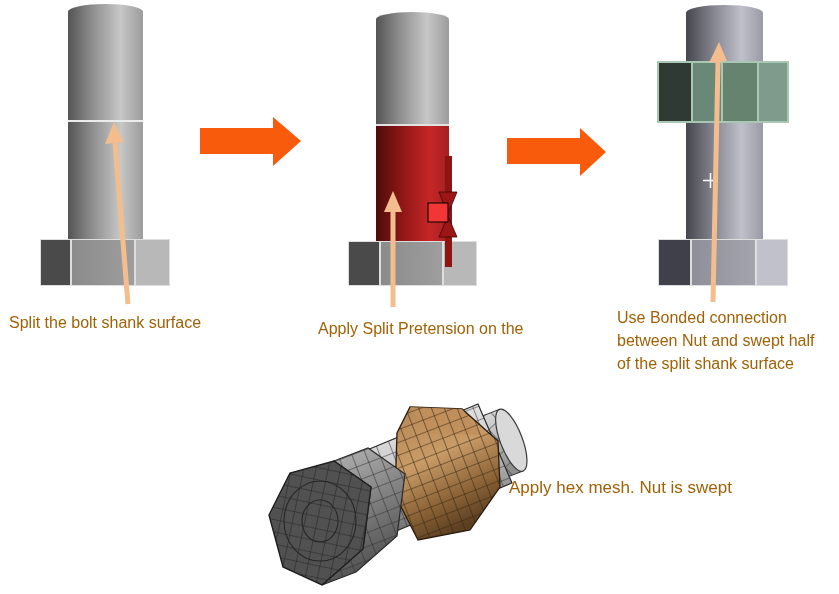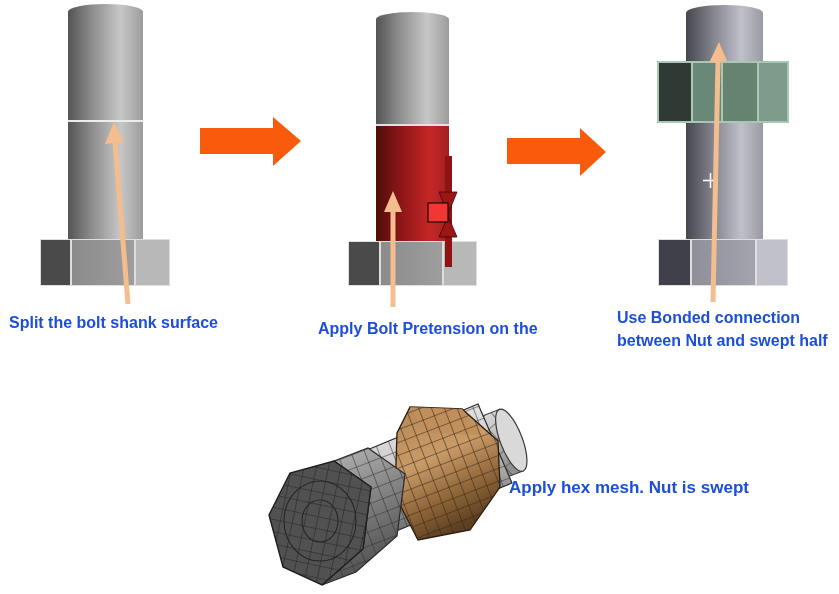--- a/index.html
+++ b/index.html
@@ -22,21 +22,21 @@
   .nut1-a{background:#4a4a4a;} .nut1-b{background:linear-gradient(90deg,#8b8b8b,#9e9e9e);} .nut1-c{background:#b8b8b8;}
   .nut3-a{background:#40404a;} .nut3-b{background:linear-gradient(90deg,#8f8f99,#a4a4ae);} .nut3-c{background:#c1c1cb;}
 
   
   .green-nut{position:absolute;display:flex;border:2px solid #a9c8b4;box-sizing:border-box;}
   .green-nut .seg{height:100%;box-sizing:border-box;border-left:2px solid #a9c8b4;}
   .green-nut .seg:first-child{border-left:none;}
   .gseg-a{background:#2e3a33;} .gseg-b{background:#6a8878;} .gseg-c{background:#66836f;} .gseg-d{background:#7e9b8b;}
 
   
-  .caption{position:absolute;font-weight:bold;color:#1d4ed8;font-size:16px;line-height:23px;white-space:nowrap;}
+  .caption{position:absolute;font-weight:normal;color:#a16207;font-size:16px;line-height:23px;white-space:nowrap;}
   .caption span{display:block;}
   .caption-mesh{font-size:17px;line-height:27px;}
 
   svg{display:block;}
 </style>
 </head>
 <body>
 
 <div class="canvas">
 
@@ -71,21 +71,21 @@
     <rect x="21" y="4" width="7" height="111" fill="#8e1414"></rect>
     <polygon points="24,62 15,40 33,40" fill="#9c1616" stroke="#3a0606" stroke-width="0.8"></polygon>
     <polygon points="24,64 15,85 33,85" fill="#9c1616" stroke="#3a0606" stroke-width="0.8"></polygon>
     <rect x="4" y="51" width="20" height="19" fill="#f23535" stroke="#000000" stroke-width="1"></rect>
   </svg>
   <svg class="abs" style="left:377px;top:186px;" width="34" height="125" viewBox="0 0 34 125">
     <line x1="16" y1="121" x2="16" y2="24" stroke="#F4BD8D" stroke-width="5"></line>
     <polygon points="16,5 7,26 25,26" fill="#F4BD8D"></polygon>
   </svg>
   <div class="caption" style="left:318px;top:317px;">
-    <span>Apply Bolt Pretension on the</span>
+    <span>Apply Split Pretension on the</span>
   </div>
 
   <svg class="abs" style="left:505px;top:126px;" width="104" height="53" viewBox="0 0 104 53">
     <polygon points="2,12 75,12 75,2 101,26 75,50 75,38 2,38" fill="#F95B0D"></polygon>
   </svg>
 
   <div class="shank shank-blue" style="left:686px;top:5px;width:77px;height:234px;"></div>
   <div class="green-nut" style="left:657px;top:61px;width:132px;height:62px;">
     <div class="seg gseg-a" style="width:32px;"></div>
     <div class="seg gseg-b" style="width:30px;"></div>
@@ -100,20 +100,21 @@
     <div class="seg nut3-b" style="width:65px;"></div>
     <div class="seg nut3-c" style="width:32px;"></div>
   </div>
   <svg class="abs" style="left:697px;top:36px;" width="34" height="272" viewBox="0 0 34 272">
     <line x1="16" y1="266" x2="21" y2="26" stroke="#F4BD8D" stroke-width="5"></line>
     <polygon points="22,6 12,27 30,25" fill="#F4BD8D"></polygon>
   </svg>
   <div class="caption" style="left:617px;top:306px;">
     <span>Use Bonded connection</span>
     <span>between Nut and swept half</span>
+    <span>of the split shank surface</span>
   </div>
 
   <svg class="abs" style="left:258px;top:393px;" width="284" height="201" viewBox="0 0 284 201">
     <defs>
       <pattern id="pG" width="13" height="13" patternUnits="userSpaceOnUse" patternTransform="rotate(-21)">
         <path d="M13 0 H0 V13" fill="none" stroke="#2e2e2e" stroke-width="1.1"></path>
       </pattern>
       <pattern id="pH" width="12" height="12" patternUnits="userSpaceOnUse" patternTransform="rotate(12)">
         <path d="M12 0 H0 V12" fill="none" stroke="#232323" stroke-width="1.1"></path>
       </pattern>

